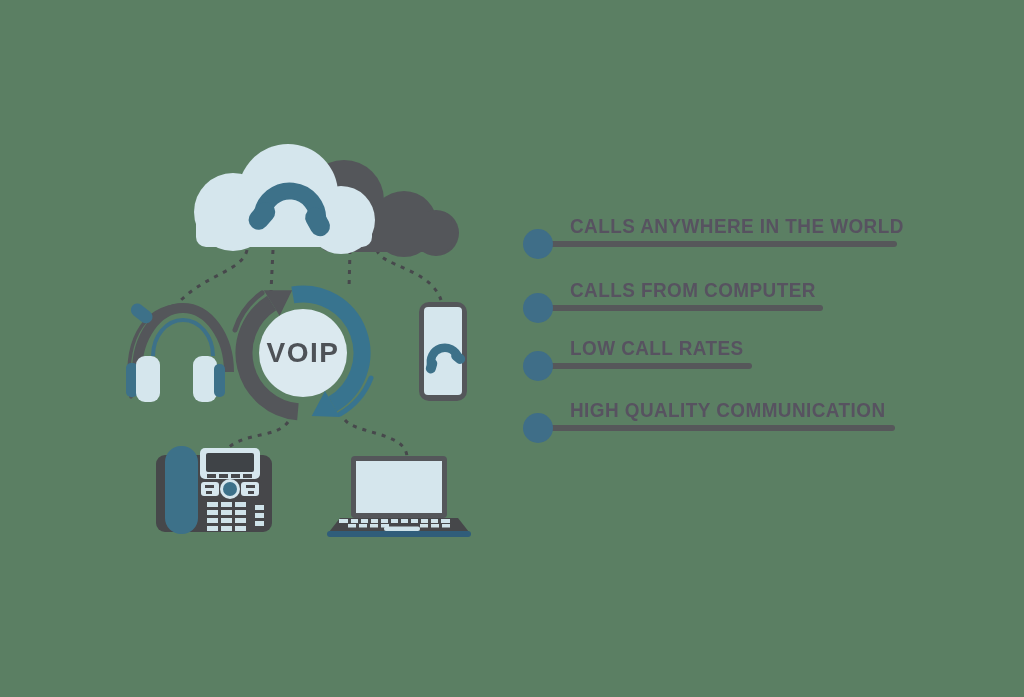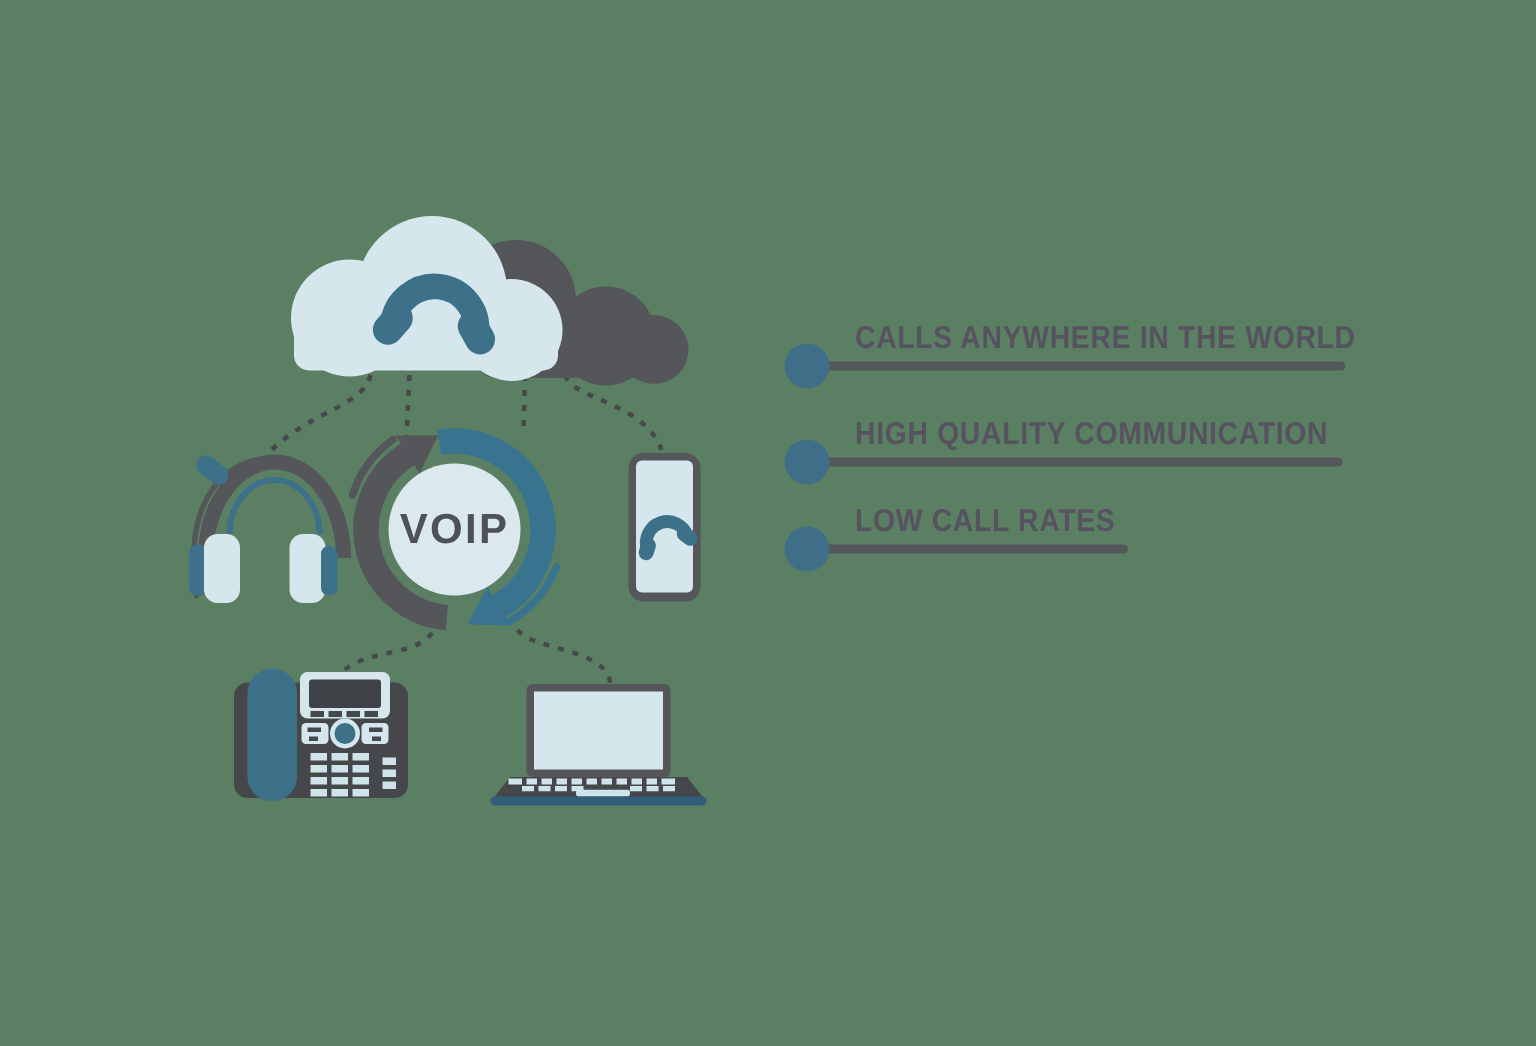--- a/index.html
+++ b/index.html
@@ -177,23 +177,28 @@
     </g>
   </svg>
 
   <div class="benefits">
     <div class="benefit">
       <div class="bar" style="width: 359px;"></div>
       <div class="dot"></div>
       <div class="label">CALLS ANYWHERE IN THE WORLD</div>
     </div>
     <div class="benefit">
+      <div class="bar" style="width: 285px;"></div>
+      <div class="dot"></div>
+      <div class="label">CALLS FROM COMPUTER</div>
+    </div>
+    <div class="benefit">
+      <div class="bar" style="width: 214px;"></div>
+      <div class="dot"></div>
+      <div class="label">LOW CALL RATES</div>
+    </div>
+    <div class="benefit">
       <div class="bar" style="width: 357px;"></div>
       <div class="dot"></div>
       <div class="label">HIGH QUALITY COMMUNICATION</div>
-    </div>
-    <div class="benefit">
-      <div class="bar" style="width: 214px;"></div>
-      <div class="dot"></div>
-      <div class="label">LOW CALL RATES</div>
     </div>
   </div>
 </div>
 
 </body></html>

